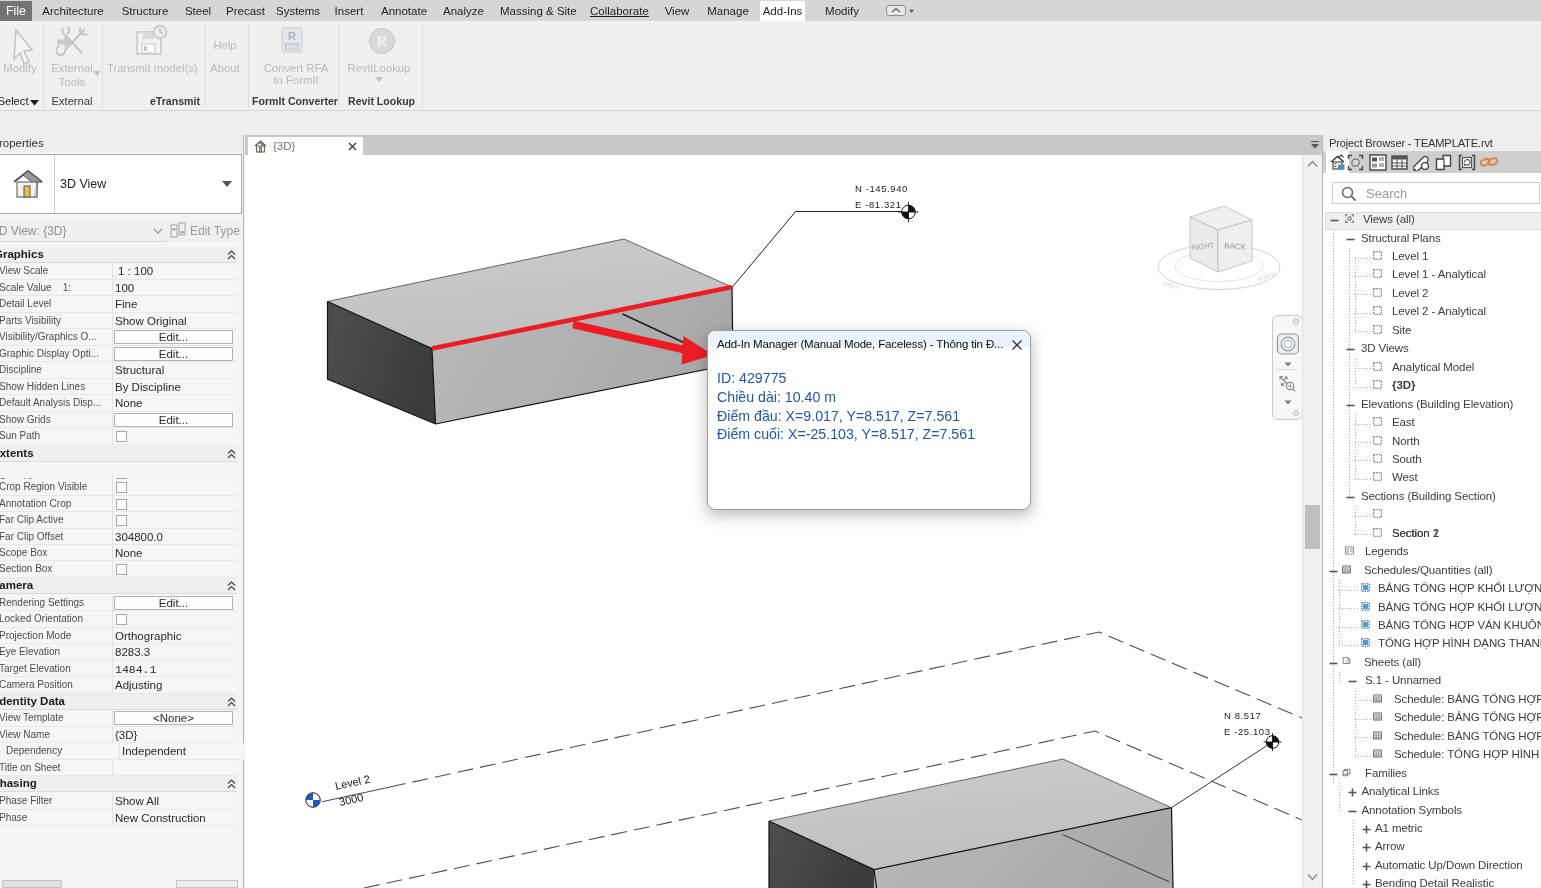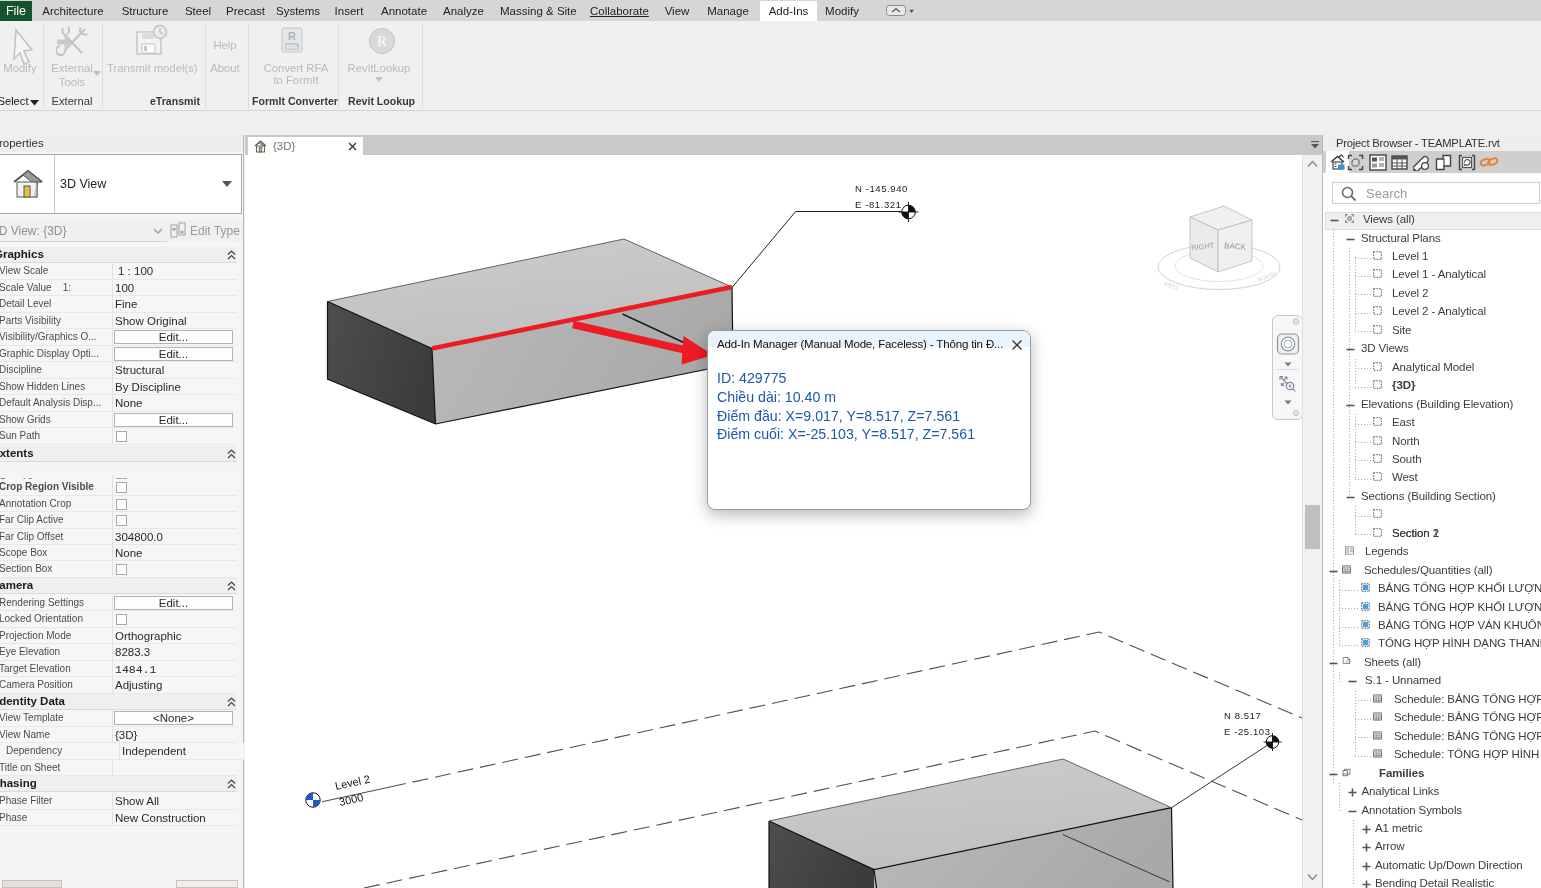--- a/index.html
+++ b/index.html
@@ -2,21 +2,21 @@
 <html><head>
 <meta charset="utf-8">
 <style>
 * { margin:0; padding:0; box-sizing:border-box; }
 html,body { width:1541px; height:888px; overflow:hidden; font-family:"Liberation Sans", sans-serif; background:#f0f0f0; }
 .abs { position:absolute; }
 #stage { position:relative; width:1541px; height:888px; }
 
 #tabbar { position:absolute; left:0; top:0; width:1541px; height:21px; background:#d6d6d6; }
 .rtab { position:absolute; top:1px; height:20px; line-height:20px; font-size:11.5px; color:#1e1e1e; text-align:center; white-space:nowrap; }
-#filetab { position:absolute; left:0; top:1px; width:32px; height:20px; background:#14532d; color:#fff; font-size:12.5px; line-height:20px; text-align:center; }
+#filetab { position:absolute; left:0; top:1px; width:32px; height:20px; background:#737373; color:#fff; font-size:12.5px; line-height:20px; text-align:center; }
 #addins { background:#ffffff; }
 
 #ribbon { position:absolute; left:0; top:21px; width:1541px; height:90px; background:#f0f0f0; border-bottom:1px solid #d5d2cf; }
 .rsep { position:absolute; top:3px; width:1px; height:84px; background:#dcdcdc; }
 .glabel { position:absolute; top:74px; height:14px; font-size:11.2px; color:#3a3a3a; text-align:center; white-space:nowrap; }
 .btxt { position:absolute; font-size:11.3px; color:#b9b9b9; text-align:center; white-space:nowrap; }
 
 #leftpanel { position:absolute; left:0; top:135px; width:244px; height:753px; background:#f6f5f4; border-right:1px solid #b7b7b7; }
 #lphead { position:absolute; left:0; top:0; width:243px; height:17px; background:#efeeed; font-size:11.5px; color:#333; }
 .prow { position:absolute; left:0; width:237px; border-bottom:1px solid #eae8e6; background:#f7f6f5; }
@@ -58,21 +58,21 @@
   <div class="rtab" style="left:184px;width:28px;">Steel</div>
   <div class="rtab" style="left:226px;width:38px;">Precast</div>
   <div class="rtab" style="left:276px;width:42px;">Systems</div>
   <div class="rtab" style="left:334px;width:30px;">Insert</div>
   <div class="rtab" style="left:381px;width:46px;">Annotate</div>
   <div class="rtab" style="left:443px;width:40px;">Analyze</div>
   <div class="rtab" style="left:500px;width:74px;">Massing &amp; Site</div>
   <div class="rtab" style="left:590px;width:56px;text-decoration:underline;">Collaborate</div>
   <div class="rtab" style="left:664px;width:26px;">View</div>
   <div class="rtab" style="left:706px;width:44px;">Manage</div>
-  <div class="rtab" id="addins" style="left:760px;width:57px;">Add-Ins</div>
+  <div class="rtab" id="addins" style="left:760px;width:45px;">Add-Ins</div>
   <div class="rtab" style="left:823px;width:38px;">Modify</div>
   <svg class="abs" style="left:886px;top:5px;" width="28" height="12" viewBox="0 0 28 12">
     <rect x="0.5" y="0.5" width="19" height="10" rx="3" fill="#e9e9e9" stroke="#8a8a8a"></rect>
     <path d="M6 7 L10 3.5 L14 7" fill="none" stroke="#555" stroke-width="1.2"></path>
     <path d="M23 5 l6 0 l-3 4 z" fill="#555" transform="scale(0.8) translate(6,1)"></path>
   </svg>
 </div>
 <div id="ribbon">
 
   <svg class="abs" style="left:8px;top:7px;" width="30" height="38" viewBox="0 0 30 38">
@@ -243,21 +243,21 @@
         <span class="t" style="left:-8px;">Extents</span>
         <svg class="chev" style="left:227px;top:3px;position:absolute;" width="9" height="10" viewBox="0 0 9 10">
           <path d="M1 4.5 L4.5 1 L8 4.5 M1 9 L4.5 5.5 L8 9" fill="none" stroke="#444" stroke-width="1.2"></path>
         </svg>
       </div>
 <div class="prow" style="top:328.0px;height:16.4px;margin-top:12px;">
         <span class="lb">Crop View</span>
         <div class="vdiv"></div>
         <div class="pchk"></div>
       </div>
-<div class="prow" style="top:344.4px;height:16.4px;font-weight:bold;">
+<div class="prow" style="top:344.4px;height:16.4px;">
         <span class="lb">Crop Region Visible</span>
         <div class="vdiv"></div>
         <div class="pchk"></div>
       </div>
 <div class="prow" style="top:360.8px;height:16.4px;">
         <span class="lb">Annotation Crop</span>
         <div class="vdiv"></div>
         <div class="pchk"></div>
       </div>
 <div class="prow" style="top:377.2px;height:16.4px;">
@@ -511,21 +511,21 @@
   <svg style="position:absolute;left:4px;top:5px;" width="11" height="8" viewBox="0 0 11 8">
         <path d="M1 6.5 L5.5 1.5 L10 6.5" fill="none" stroke="#8a8a8a" stroke-width="1.4"></path>
       </svg>
   <div style="position:absolute;left:2px;top:350px;width:15px;height:44px;background:#bfbfbf;"></div>
   <svg style="position:absolute;left:4px;top:718px;" width="11" height="8" viewBox="0 0 11 8">
         <path d="M1 1.5 L5.5 6.5 L10 1.5" fill="none" stroke="#8a8a8a" stroke-width="1.4"></path>
       </svg>
 </div>
 <div id="rightpanel">
 <div id="rphead">
-        <span style="position:absolute;left:6px;top:2px;margin-left:7px;">Project Browser - TEAMPLATE.rvt</span>
+        <span style="position:absolute;left:6px;top:2px;">Project Browser - TEAMPLATE.rvt</span>
       </div>
 <div id="rptools">
   <div style="position:absolute;left:3px;top:0;width:23px;height:22px;background:#fff;"></div>
   <svg style="position:absolute;left:6px;top:3px;" width="17" height="17" viewBox="0 0 17 17">
     <path d="M2 8 L8.5 2.5 L15 8" fill="none" stroke="#333" stroke-width="1.4"></path>
     <path d="M10 3 l2.5-2 2 2.5" fill="none" stroke="#333" stroke-width="1.2"></path>
     <rect x="4" y="8" width="9" height="7" fill="#fff" stroke="#333" stroke-width="1.1"></rect>
     <rect x="9" y="10.5" width="6.5" height="5" fill="#3f8fd1"></rect>
     <path d="M5.5 10 h2 M5.5 12.5 h2" stroke="#333" stroke-width="1"></path>
   </svg>
@@ -756,21 +756,21 @@
         </svg>
 <div class="trow" style="left:71px;top:613.1px;">Schedule: TỔNG HỢP HÌNH DẠNG THANH</div>
 <svg class="texp" style="left:6px;top:634.6px;" width="9" height="9" viewBox="0 0 9 9">
           <path d="M0.5 4.5 H8.5" stroke="#555" stroke-width="1.6"></path>
         </svg>
 <svg class="texp" style="left:19px;top:632.6px;" width="14" height="13" viewBox="0 0 14 13">
           <path d="M1.5 11.5 V3.5 H8.5 V11.5 Z" fill="#fff" stroke="#555" stroke-width="1.2"></path>
           <path d="M4 3.5 V1.5 H12.5 V9 H8.5" fill="none" stroke="#555" stroke-width="1.2"></path>
           <path d="M1.5 9 H8.5" stroke="#555" stroke-width="1"></path>
         </svg>
-<div class="trow" style="left:56px;top:631.6px;font-weight:bold;">Families</div>
+<div class="trow" style="left:42px;top:631.6px;">Families</div>
 <svg class="texp" style="left:25px;top:653.1px;" width="9" height="9" viewBox="0 0 9 9">
           <path d="M0.5 4.5 H8.5 M4.5 0.5 V8.5" stroke="#555" stroke-width="1.6"></path>
         </svg>
 <div class="trow" style="left:38.5px;top:650.1px;">Analytical Links</div>
 <svg class="texp" style="left:25px;top:671.5px;" width="9" height="9" viewBox="0 0 9 9">
           <path d="M0.5 4.5 H8.5" stroke="#555" stroke-width="1.6"></path>
         </svg>
 <div class="trow" style="left:38.5px;top:668.5px;">Annotation Symbols</div>
 <svg class="texp" style="left:38.5px;top:690.0px;" width="9" height="9" viewBox="0 0 9 9">
           <path d="M0.5 4.5 H8.5 M4.5 0.5 V8.5" stroke="#555" stroke-width="1.6"></path>

